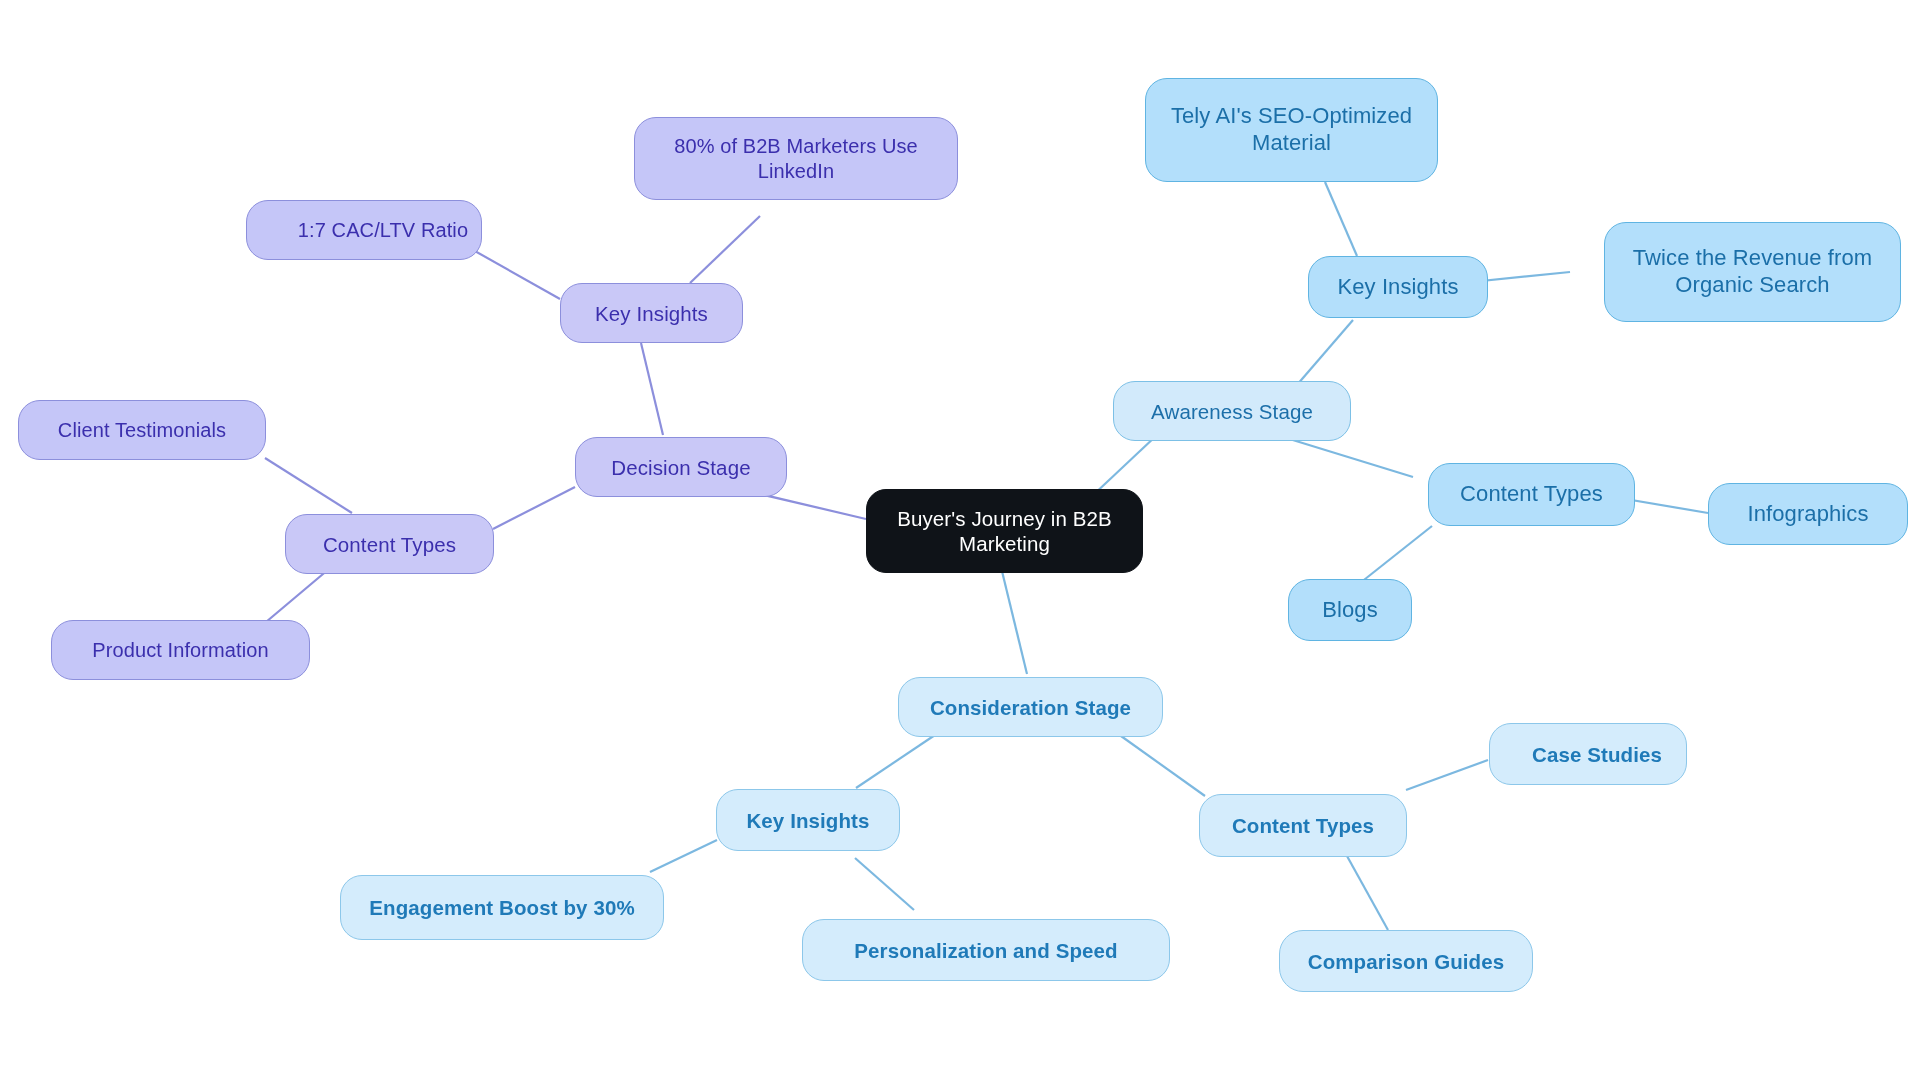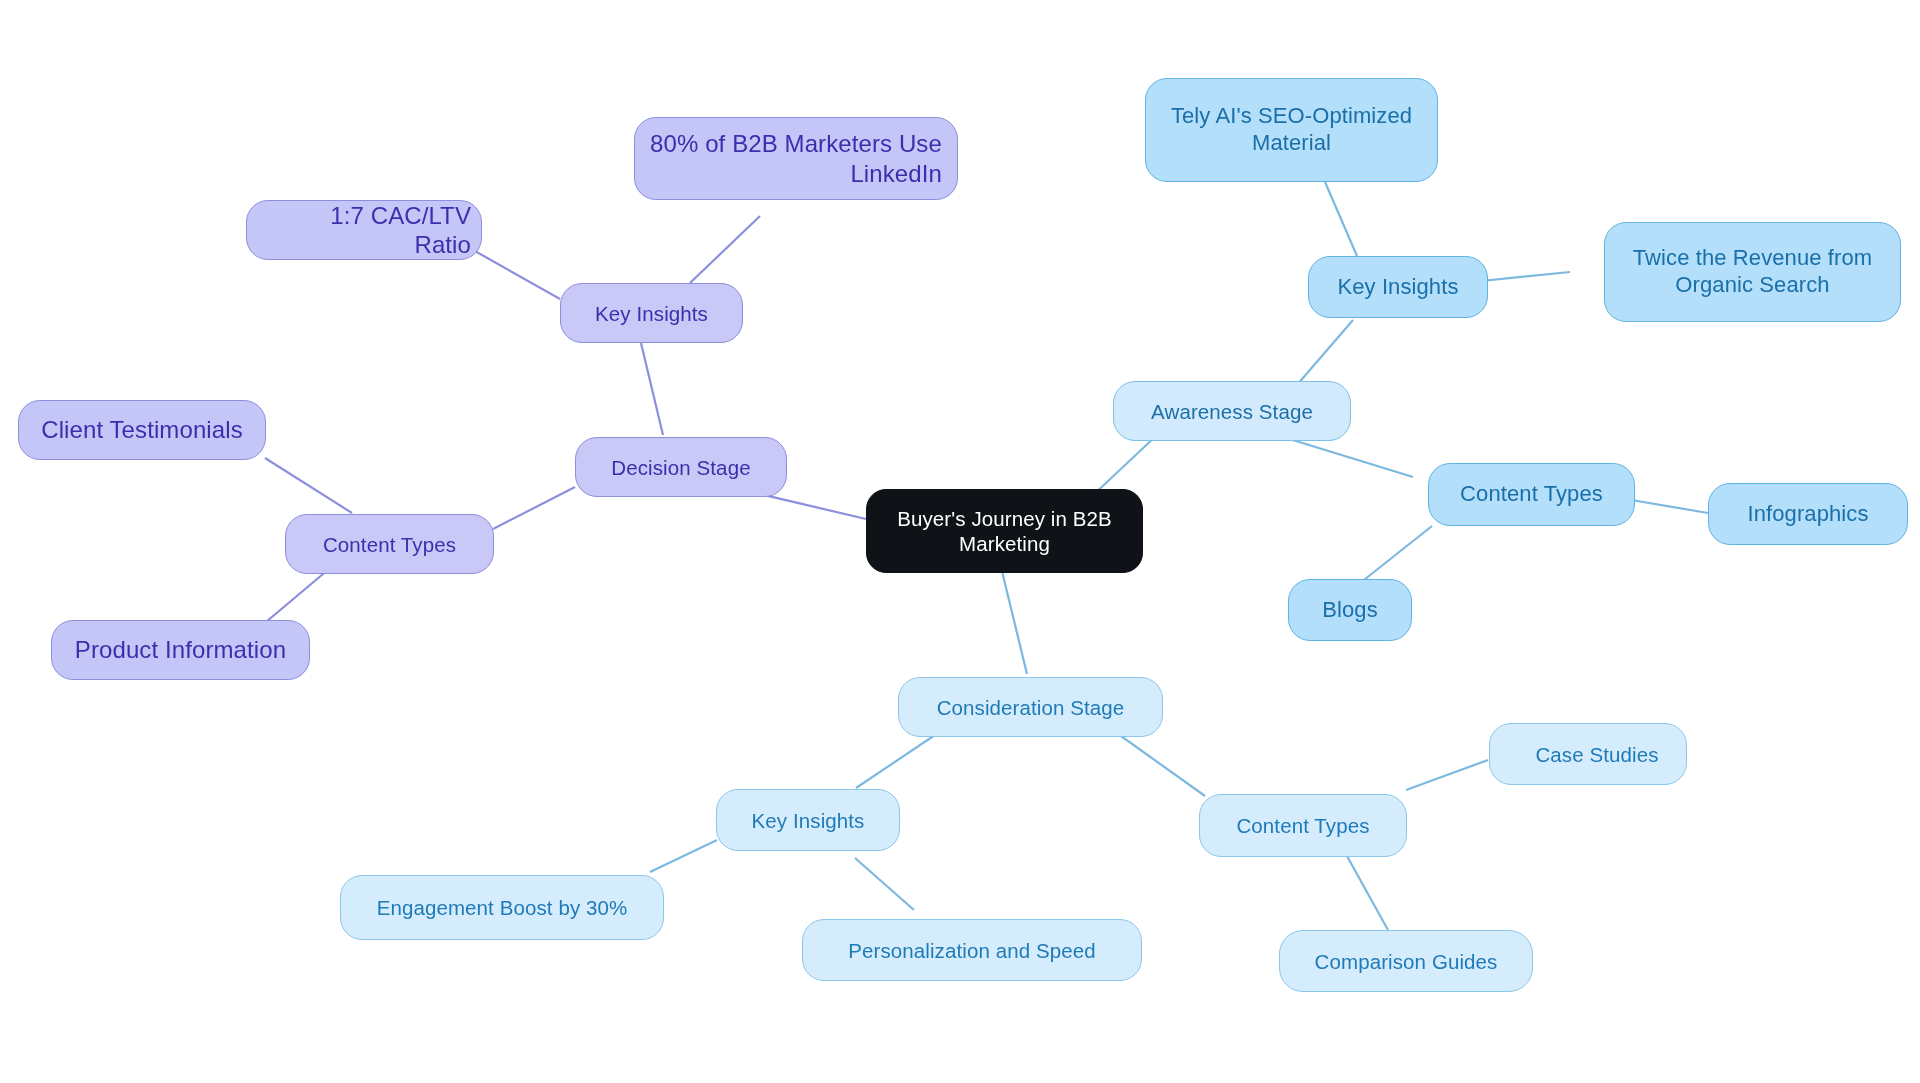--- a/index.html
+++ b/index.html
@@ -48,40 +48,40 @@
   .node.purple-branch {
     background: #c9c8f7;
     border-color: #8c8fdc;
     color: #3b2fad;
     font-size: 20.5px;
   }
   .node.purple-leaf {
     background: #c5c6f8;
     border-color: #8c8fdc;
     color: #3b2fad;
-    font-size: 24px;
-    text-align: right;
+    font-size: 20px;
   }
   .node.blue-branch {
     background: #b3dffb;
     border-color: #5fb4e2;
     color: #1b6fa8;
     font-size: 22px;
   }
   .node.blue-stage {
     background: #d2eafb;
     border-color: #7cc0e6;
     color: #1c6fa9;
     font-size: 20.5px;
   }
   .node.blue-sub {
     background: #d4ecfc;
     border-color: #8cc7ea;
     color: #1f7ab8;
     font-size: 20.5px;
+    font-weight: bold;
   }
 </style>
 </head>
 <body>
 
 <div id="canvas">
 
   <svg id="edge-layer" viewBox="0 0 1920 1083">
 
     <line x1="866" y1="519" x2="641" y2="466" stroke="#8c8fdc" stroke-width="2.2"></line>
@@ -178,21 +178,21 @@
   </div>
 
   <div class="node blue-sub" style="left:716px; top:789px; width:184px; height:62px;">
     <span>Key Insights</span>
   </div>
 
   <div class="node blue-sub" style="left:340px; top:875px; width:324px; height:65px;">
     <span>Engagement Boost by 30%</span>
   </div>
 
-  <div class="node blue-sub" style="left:802px; top:919px; width:340px; height:62px;">
+  <div class="node blue-sub" style="left:802px; top:919px; width:368px; height:62px;">
     <span>Personalization and Speed</span>
   </div>
 
   <div class="node blue-sub" style="left:1199px; top:794px; width:208px; height:63px;">
     <span>Content Types</span>
   </div>
 
   <div class="node blue-sub" style="left:1489px; top:723px; width:198px; height:62px;padding-left:28px;">
     <span>Case Studies</span>
   </div>

